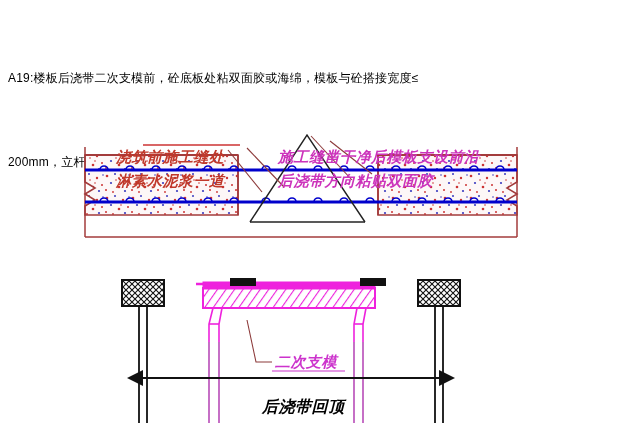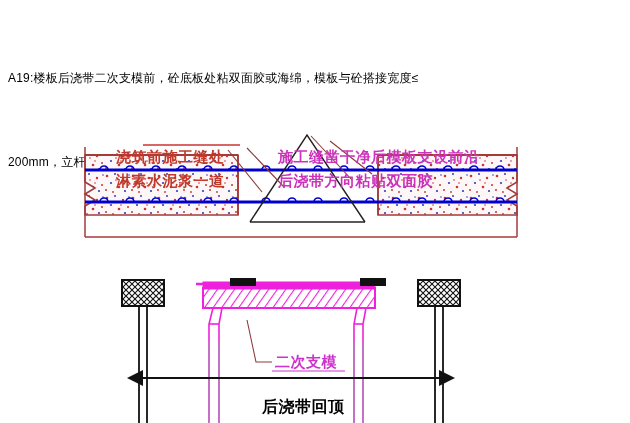--- a/index.html
+++ b/index.html
@@ -13,21 +13,21 @@
     padding:8px 8px 0 8px;
     box-sizing:border-box;
     color:#000000;
     font-size:12px;
     line-height:28px;
     letter-spacing:0.2px;
     white-space:pre-wrap;
   }
   #caption .line{display:block;}
   #figure{
-    position:absolute;left:0;top:62px;width:630px;height:361px;
+    position:absolute;left:0;top:62px;width:630px;height:361px;font-style:italic;
   }
   #figure svg{display:block;}
   .lbl{
     font-family:"Liberation Sans","DejaVu Sans",sans-serif;
     font-weight:bold;
     letter-spacing:0.5px;
   }
 </style>
 </head>
 <body>

